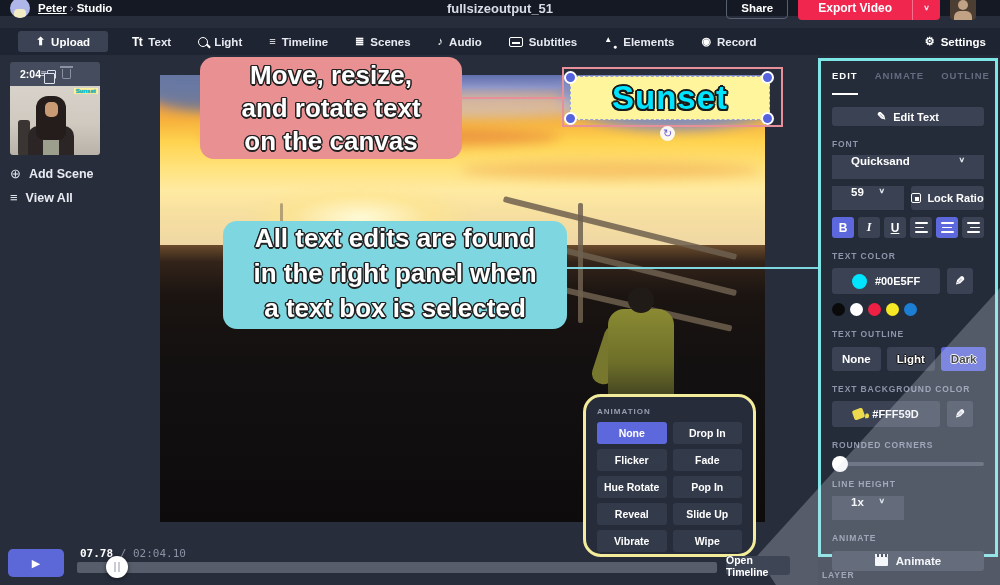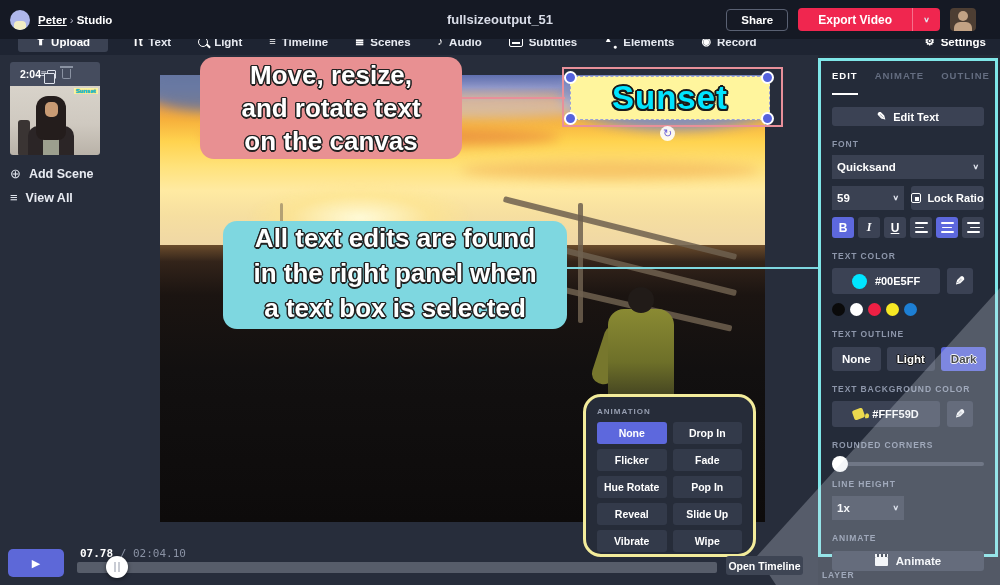--- a/index.html
+++ b/index.html
@@ -1,21 +1,21 @@
 <!DOCTYPE html>
 <html><head>
 <meta charset="utf-8">
 <style>
   * { margin:0; padding:0; box-sizing:border-box; }
   html,body { background:#11151f; }
   body { font-family:"Liberation Sans", sans-serif; }
   #app { position:relative; width:1000px; height:585px; overflow:hidden; background:#272d3b; }
 
   
-  .topbar { position:absolute; left:0; top:0; width:1000px; height:39px; background:#151924; display:flex; align-items:center; z-index:60; }
+  .topbar { position:absolute; left:0; top:0; width:1000px; height:16px; background:#151924; display:flex; align-items:center; z-index:60; }
   .logo { width:20px; height:20px; border-radius:50%; margin-left:10px; background:#aeb6ea; position:relative; overflow:hidden; flex:none; }
   .logo::after { content:""; position:absolute; left:4px; bottom:0; width:12px; height:9px; background:#f2ecc4; border-radius:4px 4px 0 0; }
   .crumb { margin-left:8px; font-size:11.5px; color:#fff; font-weight:700; }
   .crumb .u { text-decoration:underline; }
   .crumb .sep { color:#aab; font-weight:400; margin:0 3px; }
   .doc-title { position:absolute; left:50%; transform:translateX(-50%); font-size:13px; color:#d9dde8; font-weight:700; }
   .top-right { margin-left:auto; display:flex; align-items:center; gap:10px; margin-right:24px; }
   .share-btn { height:22px; padding:0 14px; border:1px solid #5a6173; border-radius:4px; color:#fff; font-size:11.5px; font-weight:700; display:flex; align-items:center; background:transparent; }
   .export-btn { height:23px; border-radius:4px; background:#f0264f; color:#fff; display:flex; align-items:center; overflow:hidden; }
   .export-main { padding:0 20px; font-size:12px; font-weight:800; }
@@ -88,21 +88,21 @@
   .handle { position:absolute; width:13px; height:13px; border-radius:50%; background:#5563dd; border:2px solid #fff; z-index:14; }
   .rotate-handle { position:absolute; left:660px; top:126px; width:15px; height:15px; border-radius:50%; background:rgba(255,255,255,.9); color:#6a5fd8; font-size:11px; line-height:15px; text-align:center; z-index:14; }
 
   
   .anim-panel { position:absolute; left:583px; top:394px; width:173px; height:163px; background:#262c39; border:3px solid #f3ec9b; border-radius:18px; z-index:35; padding:10px 11px 0 11px; }
   .anim-title { font-size:8px; letter-spacing:1px; color:#969eb0; font-weight:700; margin-bottom:6px; }
   .anim-grid { display:grid; grid-template-columns:1fr 1fr; gap:5px 6px; }
   .anim-btn { height:22px; background:#333a4a; border-radius:3px; color:#fff; font-size:10.5px; font-weight:700; display:flex; align-items:center; justify-content:center; }
   .anim-btn.selected { background:#5d68dd; }
 
-  .open-timeline { position:absolute; left:726px; top:556px; width:77px; height:19px; background:#3e4554; border-radius:3px; color:#fff; font-size:10.5px; font-weight:700; display:flex; align-items:center; justify-content:center; z-index:40; }
+  .open-timeline { position:absolute; left:726px; top:556px; width:64px; height:19px; background:#3e4554; border-radius:3px; color:#fff; font-size:10.5px; font-weight:700; display:flex; align-items:center; justify-content:center; z-index:40; }
 
   
   .beam { position:absolute; left:0; top:0; width:1000px; height:585px; z-index:30; pointer-events:none; }
 
   
   .play-btn { position:absolute; left:8px; top:549px; width:56px; height:28px; background:#5d68d8; border-radius:5px; color:#fff; display:flex; align-items:center; justify-content:center; font-size:11px; z-index:5; }
   .time-wrap { position:absolute; left:80px; top:547px; font-family:"DejaVu Sans Mono", monospace; font-size:11px; z-index:5; }
   .time-cur { color:#fff; font-weight:800; }
   .time-rest { color:#8a92a4; }
   .scrub-track { position:absolute; left:77px; top:562px; width:640px; height:11px; background:#575d6a; border-radius:2px; z-index:4; }
@@ -111,21 +111,21 @@
 
   
   .panel-under { position:absolute; left:818px; top:55px; width:182px; height:530px; background:#232936; z-index:2; }
   .panel { position:absolute; left:818px; top:58px; width:180px; height:499px; background:#242b39; border:3px solid #7fe6e8; z-index:20; padding:8px 11px; }
   .tabs { display:flex; gap:17px; margin-top:1px; }
   .tab { font-size:9.5px; font-weight:800; letter-spacing:1px; color:#646d80; padding-bottom:12px; }
   .tab.active { color:#fff; border-bottom:2px solid #fff; }
   .p-btn { background:#3b4254; border-radius:3px; color:#fff; display:flex; align-items:center; justify-content:center; font-weight:700; }
   .edit-text-btn { height:19px; margin-top:12px; font-size:11px; gap:7px; }
   .p-label { font-size:8.5px; letter-spacing:.9px; color:#8d96aa; font-weight:700; margin-top:13px; }
-  .select { background:#3a4152; border-radius:0; color:#fff; font-size:11.5px; font-weight:700; display:flex; align-items:center; padding:0 5px; justify-content:space-between; }
+  .select { background:#3a4152; border-radius:0; color:#fff; font-size:11.5px; font-weight:700; display:flex; align-items:flex-start; padding:0 19px; justify-content:space-between; }
   .chev { font-size:9px; color:#dfe3ec; transform:scaleY(.8); }
   .font-select { height:24px; margin-top:6px; }
   .size-row { display:flex; gap:7px; margin-top:7px; }
   .size-select { width:72px; height:24px; }
   .lock-btn { flex:1; height:24px; font-size:11px; gap:6px; }
   .lock-ic { width:10px; height:10px; border:1.6px solid #fff; border-radius:2px; position:relative; display:inline-block; }
   .lock-ic::after { content:""; position:absolute; right:1px; bottom:1px; width:4px; height:4px; background:#fff; }
   .style-row { display:flex; gap:4px; margin-top:7px; }
   .st-btn { width:23px; height:21px; background:#3b4254; border-radius:3px; color:#fff; display:flex; align-items:center; justify-content:center; font-size:12px; font-weight:800; }
   .st-btn.selected { background:#5d68dd; }

